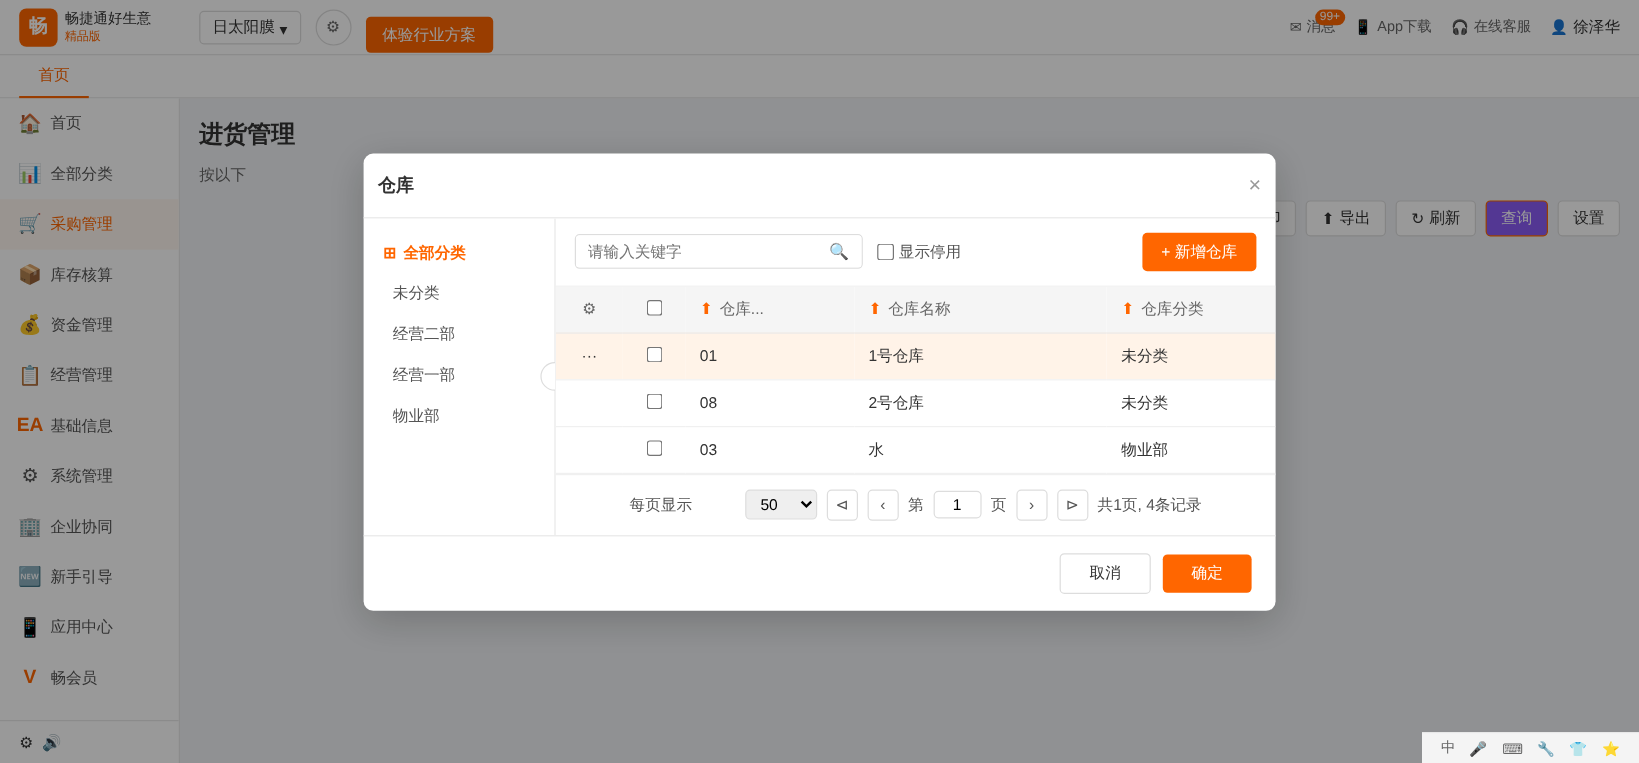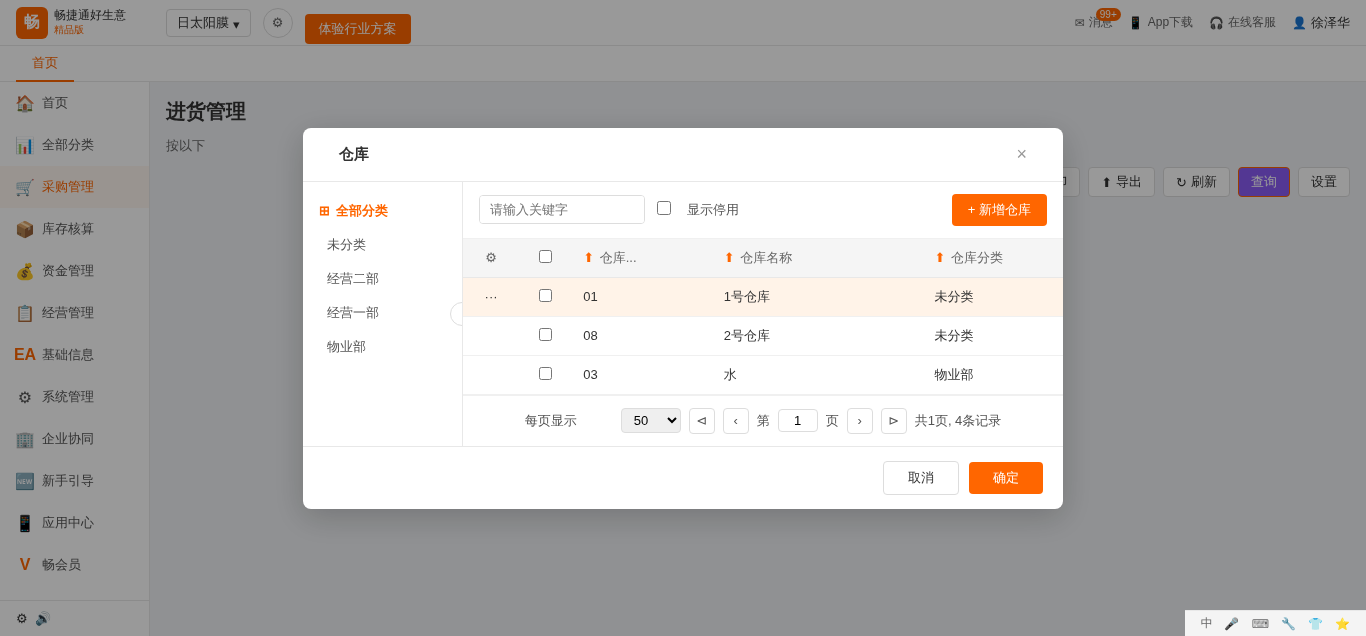--- a/index.html
+++ b/index.html
@@ -159,21 +159,21 @@
       background: #fff;
       border-radius: 8px;
       width: 760px;
       max-height: 560px;
       display: flex;
       flex-direction: column;
       box-shadow: 0 8px 32px rgba(0,0,0,0.2);
     }
     .modal-header {
       display: flex; align-items: center; justify-content: space-between;
-      padding: 16px 36px;
+      padding: 16px 12px;
       border-bottom: 1px solid #e8e8e8;
     }
     .modal-title { font-size: 15px; font-weight: bold; color: #333; }
     .modal-close { cursor: pointer; color: #999; font-size: 18px; }
     .modal-body {
       display: flex;
       flex: 1;
       overflow: hidden;
     }
 
@@ -213,31 +213,31 @@
     }
     .table-toolbar {
       display: flex; align-items: center; justify-content: space-between;
       padding: 12px 16px;
       border-bottom: 1px solid #f0f0f0;
     }
     .search-box {
       display: flex; align-items: center;
       border: 1px solid #ddd; border-radius: 4px;
       overflow: hidden;
-      width: 166px;
+      width: 240px;
     }
     .search-input {
       flex: 1; border: none; outline: none;
       padding: 6px 10px; font-size: 13px;
     }
     .search-btn {
       padding: 6px 10px; background: #fff; border: none; cursor: pointer; color: #999;
     }
     .show-disabled {
-      display: flex; align-items: flex-start; gap: 16px; font-size: 13px; color: #555;
+      display: flex; align-items: center; gap: 4px; font-size: 13px; color: #555;
     }
     .checkbox-input { width: 14px; height: 14px; cursor: pointer; }
     .add-btn {
       background: #f60; color: white;
       border: none; padding: 7px 16px;
       border-radius: 4px; cursor: pointer; font-size: 13px;
     }
 
     
     .data-table {

